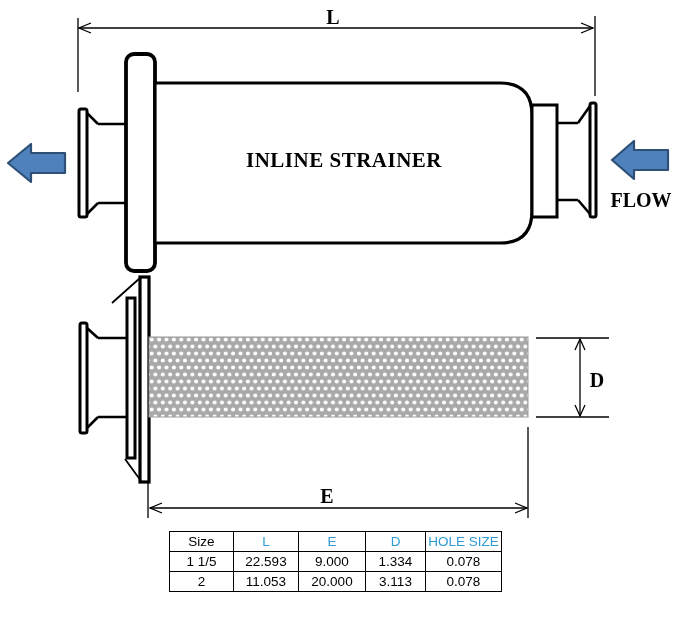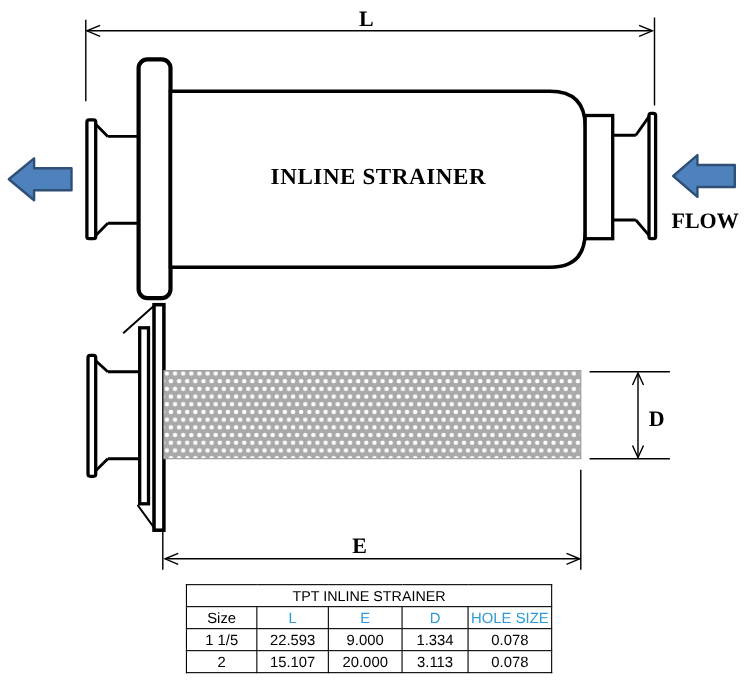--- a/index.html
+++ b/index.html
@@ -91,39 +91,36 @@
   <table class="spec">
     <colgroup>
       <col style="width:64px">
         <col style="width:65px">
         <col style="width:67px">
       <col style="width:60px">
         <col style="width:76px">
     </colgroup>
     <tbody>
       <tr>
-        <td colspan="5" class="title-cell">TPT INLINE STRAINER</td>
-      </tr>
-      <tr>
         <td>Size</td>
         <td style="color: rgb(46, 155, 213);">L</td>
         <td style="color: rgb(46, 155, 213);">E</td>
         <td style="color: rgb(46, 155, 213);">D</td>
         <td style="color: rgb(46, 155, 213);">HOLE SIZE</td>
       </tr>
       <tr>
         <td>1 1/5</td>
         <td>22.593</td>
         <td>9.000</td>
         <td>1.334</td>
         <td>0.078</td>
       </tr>
       <tr>
         <td>2</td>
-        <td>15.107</td>
+        <td>11.053</td>
         <td>20.000</td>
         <td>3.113</td>
         <td>0.078</td>
       </tr>
     </tbody>
   </table>
 
 </div>
 
 </body></html>

